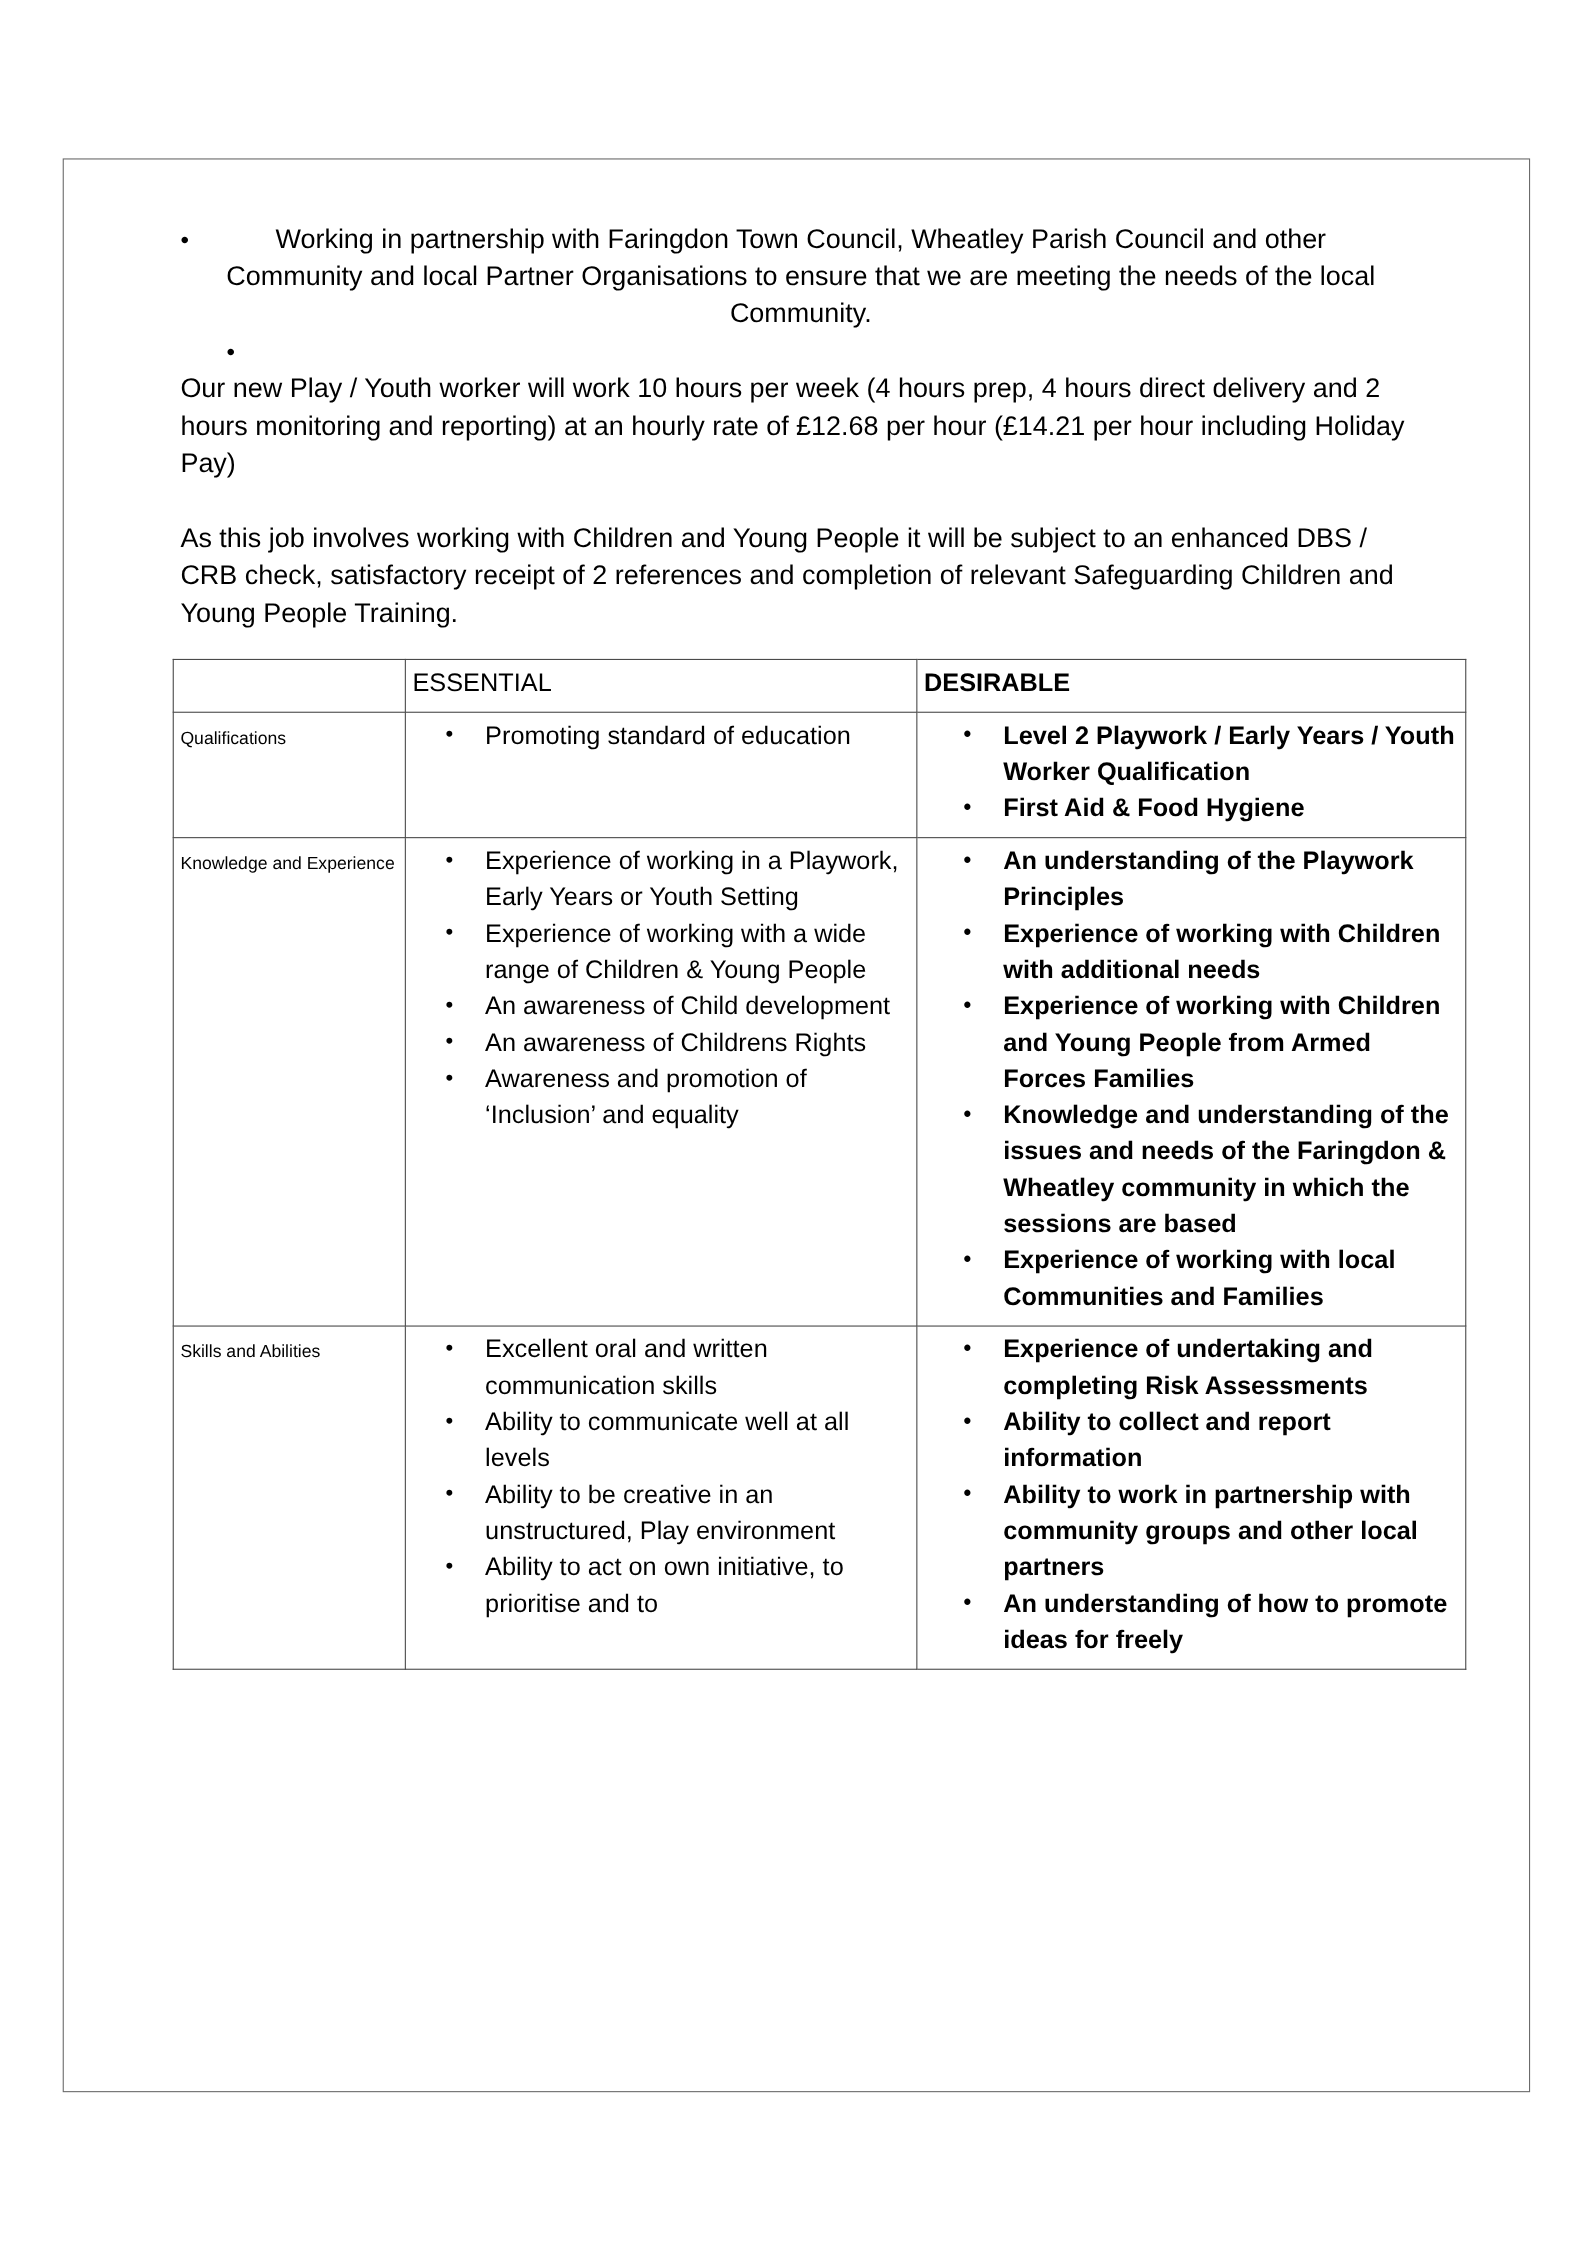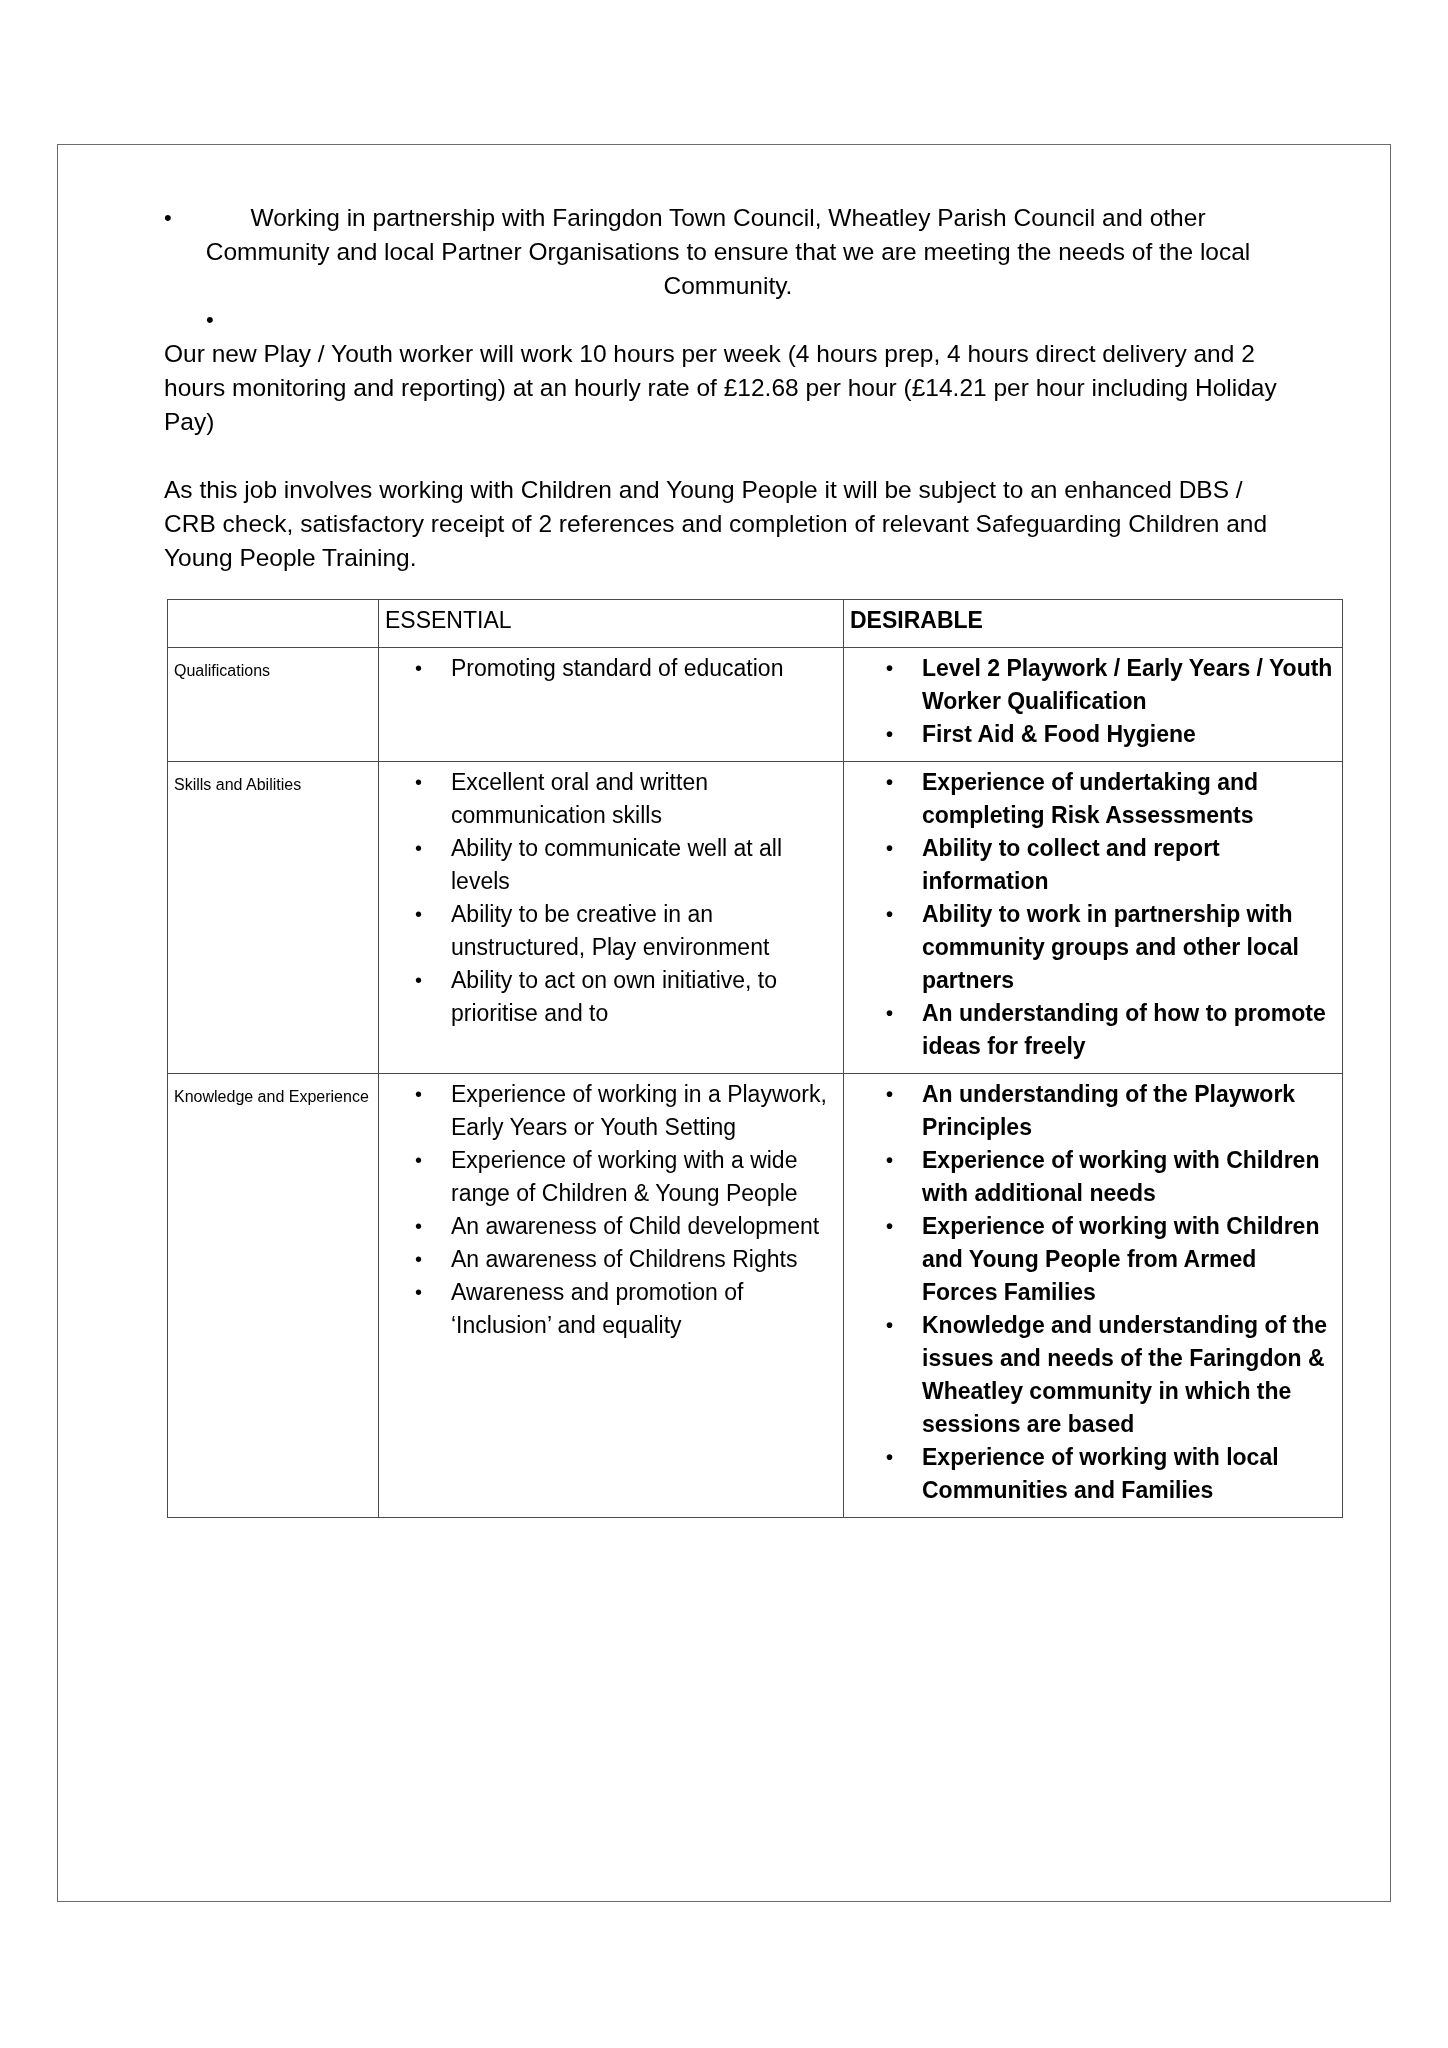--- a/index.html
+++ b/index.html
@@ -91,21 +91,21 @@
   }
 
   
   .spec-table-wrap {
     margin-top: 24px;
   }
   table.spec-table {
     border-collapse: collapse;
     table-layout: fixed;
     width: 1136px;
-    margin-left: 13px;
+    margin-left: 3px;
   }
   table.spec-table td {
     border: 1.2px solid #4a4a4a;
     vertical-align: top;
     padding: 4px 6px 10px 6px;
     font-size: 23px;
     line-height: 33px;
   }
   td.col-category { width: 198px; padding-left: 10px; }
   td.col-essential { width: 452px; }
@@ -180,59 +180,59 @@
             </td>
             <td class="col-desirable">
               <ul class="cell-list">
                 <li><span class="dot">•</span><span>Level 2 Playwork / Early Years / Youth Worker Qualification</span></li>
                 <li><span class="dot">•</span><span>First Aid &amp; Food Hygiene</span></li>
               </ul>
             </td>
           </tr>
 
           <tr>
-            <td class="col-category"><span class="cat-text">Skills and Abilities</span></td>
-            <td class="col-essential">
-              <ul class="cell-list">
-                <li><span class="dot">•</span><span>Excellent oral and written communication skills</span></li>
-                <li><span class="dot">•</span><span>Ability to communicate well at all levels</span></li>
-                <li><span class="dot">•</span><span>Ability to be creative in an unstructured, Play environment</span></li>
-                <li><span class="dot">•</span><span>Ability to act on own initiative, to prioritise and to</span></li>
-              </ul>
-            </td>
-            <td class="col-desirable">
-              <ul class="cell-list">
-                <li><span class="dot">•</span><span>Experience of undertaking and completing Risk Assessments</span></li>
-                <li><span class="dot">•</span><span>Ability to collect and report information</span></li>
-                <li><span class="dot">•</span><span>Ability to work in partnership with community groups and other local partners</span></li>
-                <li><span class="dot">•</span><span>An understanding of how to promote ideas for freely</span></li>
-              </ul>
-            </td>
-          </tr>
-
-          <tr>
             <td class="col-category"><span class="cat-text">Knowledge and Experience</span></td>
             <td class="col-essential">
               <ul class="cell-list">
                 <li><span class="dot">•</span><span>Experience of working in a Playwork, Early Years or Youth Setting</span></li>
                 <li><span class="dot">•</span><span>Experience of working with a wide range of Children &amp; Young People</span></li>
                 <li><span class="dot">•</span><span>An awareness of Child development</span></li>
                 <li><span class="dot">•</span><span>An awareness of Childrens Rights</span></li>
                 <li><span class="dot">•</span><span>Awareness and promotion of ‘Inclusion’ and equality</span></li>
               </ul>
             </td>
             <td class="col-desirable">
               <ul class="cell-list">
                 <li><span class="dot">•</span><span>An understanding of the Playwork Principles</span></li>
                 <li><span class="dot">•</span><span>Experience of working with Children with additional needs</span></li>
                 <li><span class="dot">•</span><span>Experience of working with Children and Young People from Armed Forces Families</span></li>
                 <li><span class="dot">•</span><span>Knowledge and understanding of the issues and needs of the Faringdon &amp; Wheatley community in which the sessions are based</span></li>
                 <li><span class="dot">•</span><span>Experience of working with local Communities and Families</span></li>
               </ul>
             </td>
           </tr>
+
+          <tr>
+            <td class="col-category"><span class="cat-text">Skills and Abilities</span></td>
+            <td class="col-essential">
+              <ul class="cell-list">
+                <li><span class="dot">•</span><span>Excellent oral and written communication skills</span></li>
+                <li><span class="dot">•</span><span>Ability to communicate well at all levels</span></li>
+                <li><span class="dot">•</span><span>Ability to be creative in an unstructured, Play environment</span></li>
+                <li><span class="dot">•</span><span>Ability to act on own initiative, to prioritise and to</span></li>
+              </ul>
+            </td>
+            <td class="col-desirable">
+              <ul class="cell-list">
+                <li><span class="dot">•</span><span>Experience of undertaking and completing Risk Assessments</span></li>
+                <li><span class="dot">•</span><span>Ability to collect and report information</span></li>
+                <li><span class="dot">•</span><span>Ability to work in partnership with community groups and other local partners</span></li>
+                <li><span class="dot">•</span><span>An understanding of how to promote ideas for freely</span></li>
+              </ul>
+            </td>
+          </tr>
         </tbody>
           </table>
       </div>
 
     </div>
   </div>
 </div>
 
 </body></html>

